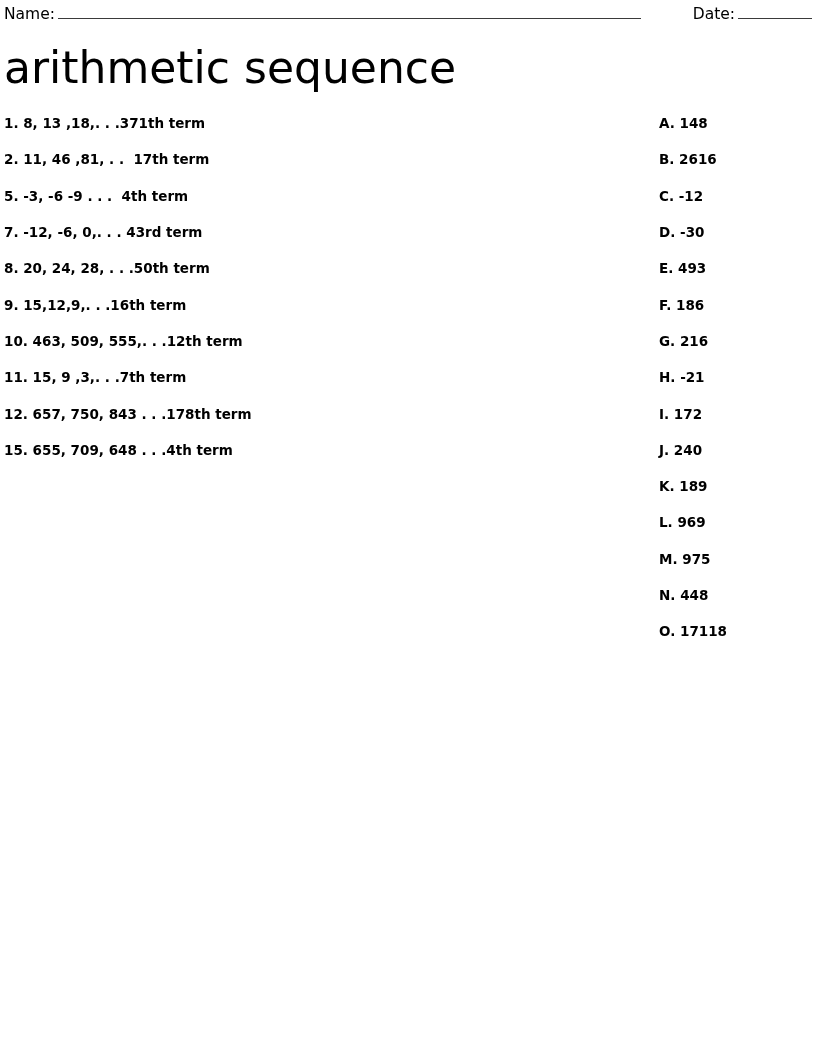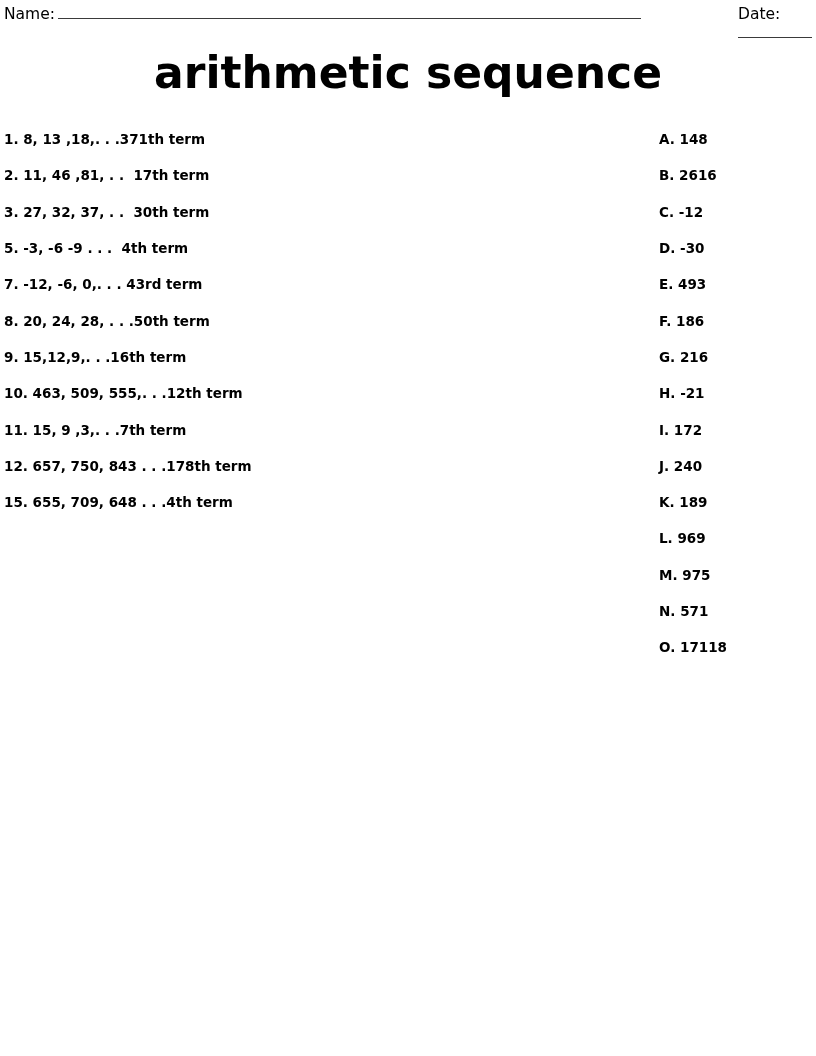--- a/index.html
+++ b/index.html
@@ -42,42 +42,41 @@
     display: inline-block;
     border-bottom: 1px solid #3a3a3a;
     width: 583px;
     height: 14px;
     margin-left: 3px;
   }
   .date-group {
     display: flex;
     align-items: baseline;
     margin-left: 14px;
-    flex-direction: column;
   }
   .date-line {
     display: inline-block;
     border-bottom: 1px solid #3a3a3a;
     width: 74px;
     height: 14px;
     margin-left: 3px;
   }
   
   .title {
-    text-align: center;
+    text-align: left;
     font-size: 44px;
-    font-weight: bold;
+    font-weight: normal;
     line-height: 1.05;
-    margin: 12px 0 0 0;
+    margin: 22px 0 0 0;
     letter-spacing: 0px;
   }
   
   .content {
     position: relative;
-    margin-top: 37px;
+    margin-top: 26px;
   }
   .columns {
     display: flex;
     align-items: flex-start;
   }
   .col-left {
     width: 655px;
     flex: 0 0 655px;
   }
   .col-right {
@@ -111,21 +110,20 @@
   </div>
 
   <h1 class="title">arithmetic sequence</h1>
 
   <div class="content">
     <div class="columns">
 
       <div class="col-left">
         <div class="q-item">1. 8, 13 ,18,. . .371th term</div>
         <div class="q-item">2. 11, 46 ,81, . .  17th term</div>
-        <div class="q-item">3. 27, 32, 37, . .  30th term</div>
         <div class="q-item">5. -3, -6 -9 . . .  4th term</div>
         <div class="q-item">7. -12, -6, 0,. . . 43rd term</div>
         <div class="q-item">8. 20, 24, 28, . . .50th term</div>
         <div class="q-item">9. 15,12,9,. . .16th term</div>
         <div class="q-item">10. 463, 509, 555,. . .12th term</div>
         <div class="q-item">11. 15, 9 ,3,. . .7th term</div>
         <div class="q-item">12. 657, 750, 843 . . .178th term</div>
         <div class="q-item">15. 655, 709, 648 . . .4th term</div>
       </div>
 
@@ -136,20 +134,20 @@
         <div class="a-item">D. -30</div>
         <div class="a-item">E. 493</div>
         <div class="a-item">F. 186</div>
         <div class="a-item">G. 216</div>
         <div class="a-item">H. -21</div>
         <div class="a-item">I. 172</div>
         <div class="a-item">J. 240</div>
         <div class="a-item">K. 189</div>
         <div class="a-item">L. 969</div>
         <div class="a-item">M. 975</div>
-        <div class="a-item">N. 571</div>
+        <div class="a-item">N. 448</div>
         <div class="a-item">O. 17118</div>
       </div>
 
     </div>
   </div>
 
 </div>
 
 </body></html>

